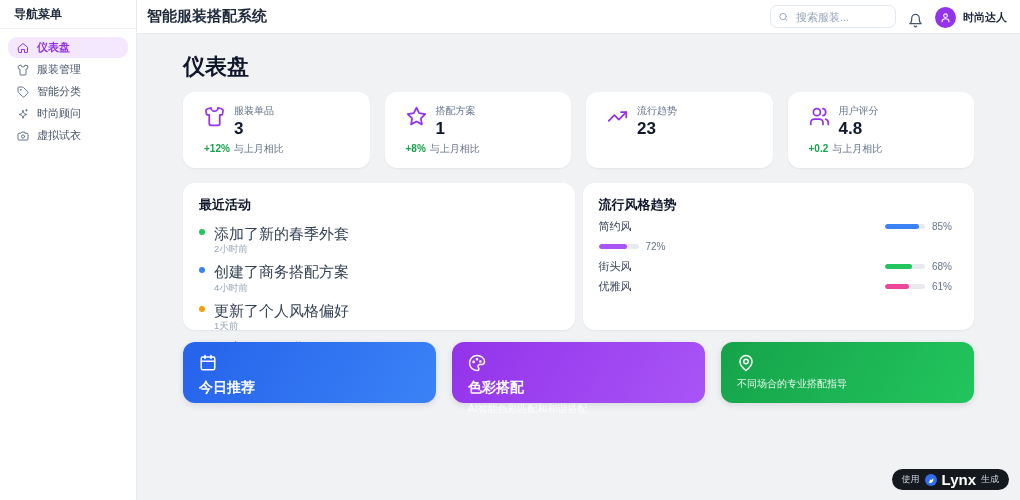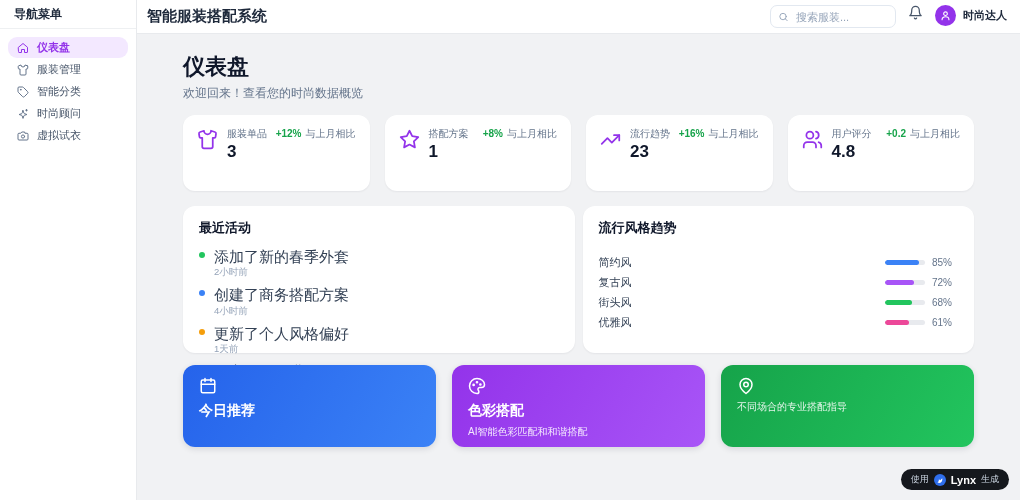--- a/index.html
+++ b/index.html
@@ -34,21 +34,21 @@
   
   .right-col { flex:1; display:flex; flex-direction:column; height:500px; position:relative; }
 
   
   .topbar {
     height:34px; background:#fff; border-bottom:1px solid #e8eaed;
     display:flex; align-items:center; justify-content:space-between;
     padding:0 13px 0 10px;
   }
   .app-title { font-size:15px; font-weight:bold; color:#1e293b; }
-  .topbar-right { display:flex; align-items:flex-start; gap:12px; }
+  .topbar-right { display:flex; align-items:flex-end; gap:12px; }
   .search-wrap { position:relative; }
   .search-wrap .search-icon {
     position:absolute; left:8px; top:50%; transform:translateY(-50%); color:#94a3b8;
   }
   .search-wrap .search-icon svg { width:11px; height:11px; }
   .search-input {
     width:126px; height:23px; border:1px solid #e2e8f0; border-radius:7px;
     padding:0 8px 0 25px; font-size:11px; color:#334155; outline:none;
     font-family:inherit; background:#fff;
   }
@@ -67,23 +67,23 @@
   .main { flex:1; overflow:hidden; }
   .content { width:791px; margin:0 auto; padding-top:21px; }
   .page-title { font-size:22px; font-weight:bold; color:#0f172a; line-height:1.1; }
   .page-subtitle { font-size:12px; color:#64748b; margin-top:6px; }
 
   
   .stats-row {
     display:grid; grid-template-columns:repeat(4,1fr); gap:15px; margin-top:13px;
   }
   .stat-card {
-    background:#fff; border-radius:12px; height:76px; padding:12px 14px;
+    background:#fff; border-radius:12px; height:76px; padding:12px 21px;
     box-shadow:0 1px 2px rgba(16,24,40,.06);
-    display:flex; flex-direction:row; justify-content:space-between;
+    display:flex; flex-direction:column; justify-content:space-between;
   }
   .stat-top { display:flex; gap:9px; align-items:flex-start; }
   .stat-icon { color:#9333ea; margin-top:2px; }
   .stat-icon svg { width:21px; height:21px; }
   .stat-label { font-size:10px; color:#64748b; }
   .stat-value { font-size:17px; font-weight:bold; color:#0f172a; margin-top:2px; line-height:1; }
   .stat-bottom { font-size:10px; color:#64748b; }
   .stat-delta { color:#16a34a; font-weight:bold; margin-right:4px; }
 
   
@@ -91,49 +91,49 @@
   .panel {
     background:#fff; border-radius:12px; height:147px; padding:13px 16px;
     box-shadow:0 1px 2px rgba(16,24,40,.06);
   }
   .panel-title { font-size:13px; font-weight:bold; color:#0f172a; }
   .activity-list { margin-top:11px; }
   .activity-item { display:flex; gap:9px; align-items:flex-start; margin-bottom:7px; }
   .dot { width:6px; height:6px; border-radius:50%; margin-top:4px; flex:none; }
   .activity-text { font-size:15px; color:#334155; line-height:1.15; }
   .activity-time { font-size:9.5px; color:#94a3b8; margin-top:1px; }
-  .trend-list { margin-top:15px; }
+  .trend-list { margin-top:2px; }
   .trend-row { display:flex; align-items:center; height:20px; }
   .trend-label { flex:1; font-size:11px; color:#334155; }
   .bar-track {
     width:40px; height:5px; border-radius:3px; background:#e8eaee;
     margin-right:7px; overflow:hidden;
   }
   .bar-fill { height:100%; border-radius:3px; }
   .trend-pct { width:26px; font-size:10px; color:#64748b; }
 
   
   .actions-row { display:grid; grid-template-columns:repeat(3,1fr); gap:16px; margin-top:12px; }
   .action-card {
-    border-radius:12px; height:82px; padding:12px 16px; color:#fff; cursor:pointer;
+    border-radius:12px; height:61px; padding:12px 16px; color:#fff; cursor:pointer;
     box-shadow:0 2px 6px rgba(16,24,40,.12);
   }
   .action-icon svg { width:18px; height:18px; }
   .action-title { font-size:14px; font-weight:bold; margin-top:7px; }
   .action-desc { font-size:10px; margin-top:5px; opacity:.88; }
 
   
   .lynx-badge {
     position:absolute; right:11px; bottom:10px; background:#15181d;
     border-radius:13px; height:21px; padding:0 10px;
     display:flex; align-items:center; gap:5px; color:#cbd5e1; font-size:9px;
     cursor:pointer;
   }
   .lynx-logo { width:12px; height:12px; }
-  .lynx-brand { font-size:11px; font-weight:bold; color:#fff; }
+  .lynx-brand { font-size:15px; font-weight:bold; color:#fff; }
 </style>
 </head>
 <body>
 
 <aside class="sidebar">
   <div class="sidebar-title">导航菜单</div>
   <nav class="nav">
     <div class="nav-item active">
       <span class="nav-icon">
         <svg viewBox="0 0 24 24" fill="none" stroke="currentColor" stroke-width="2" stroke-linecap="round" stroke-linejoin="round">
@@ -208,21 +208,20 @@
             </svg>
         </span>
         <span class="user-name">时尚达人</span>
       </div>
     </div>
   </header>
 
   <main class="main">
     <div class="content">
       <h1 class="page-title">仪表盘</h1>
-      <div class="page-subtitle">欢迎回来！查看您的时尚数据概览</div>
 
       <div class="stats-row">
         <div class="stat-card">
           <div class="stat-top">
             <span class="stat-icon">
               <svg viewBox="0 0 24 24" fill="none" stroke="currentColor" stroke-width="2" stroke-linecap="round" stroke-linejoin="round">
                   <path d="M20.38 3.46 16 2a4 4 0 0 1-8 0L3.62 3.46a2 2 0 0 0-1.34 2.23l.58 3.47a1 1 0 0 0 .99.84H6v10a2 2 0 0 0 2 2h8a2 2 0 0 0 2-2V10h2.15a1 1 0 0 0 .99-.84l.58-3.47a2 2 0 0 0-1.34-2.23z"></path>
                 </svg>
             </span>
             <div>
@@ -255,23 +254,20 @@
             <span class="stat-icon">
               <svg viewBox="0 0 24 24" fill="none" stroke="currentColor" stroke-width="2" stroke-linecap="round" stroke-linejoin="round">
                   <path d="M22 7 13.5 15.5 8.5 10.5 2 17"></path>
                   <path d="M16 7h6v6"></path>
                 </svg>
             </span>
             <div>
               <div class="stat-label">流行趋势</div>
               <div class="stat-value">23</div>
             </div>
-          </div>
-          <div class="stat-bottom">
-            <span class="stat-delta">+16%</span><span>与上月相比</span>
           </div>
         </div>
         <div class="stat-card">
           <div class="stat-top">
             <span class="stat-icon">
               <svg viewBox="0 0 24 24" fill="none" stroke="currentColor" stroke-width="2" stroke-linecap="round" stroke-linejoin="round">
                   <circle cx="9" cy="7" r="4"></circle>
                   <path d="M2 21v-2a4 4 0 0 1 4-4h6a4 4 0 0 1 4 4v2"></path>
                   <path d="M16 3.1a4 4 0 0 1 0 7.8"></path>
                   <path d="M22 21v-2a4 4 0 0 0-3-3.87"></path>
@@ -327,21 +323,20 @@
           <div class="panel-title">流行风格趋势</div>
           <div class="trend-list">
             <div class="trend-row">
               <span class="trend-label">简约风</span>
               <span class="bar-track">
                   <span class="bar-fill" style="display: block; width: 85%; background: rgb(59, 130, 246);"></span>
                 </span>
               <span class="trend-pct">85%</span>
             </div>
             <div class="trend-row">
-              <span class="trend-label">复古风</span>
               <span class="bar-track">
                   <span class="bar-fill" style="display: block; width: 72%; background: rgb(168, 85, 247);"></span>
                 </span>
               <span class="trend-pct">72%</span>
             </div>
             <div class="trend-row">
               <span class="trend-label">街头风</span>
               <span class="bar-track">
                   <span class="bar-fill" style="display: block; width: 68%; background: rgb(34, 197, 94);"></span>
                 </span>

